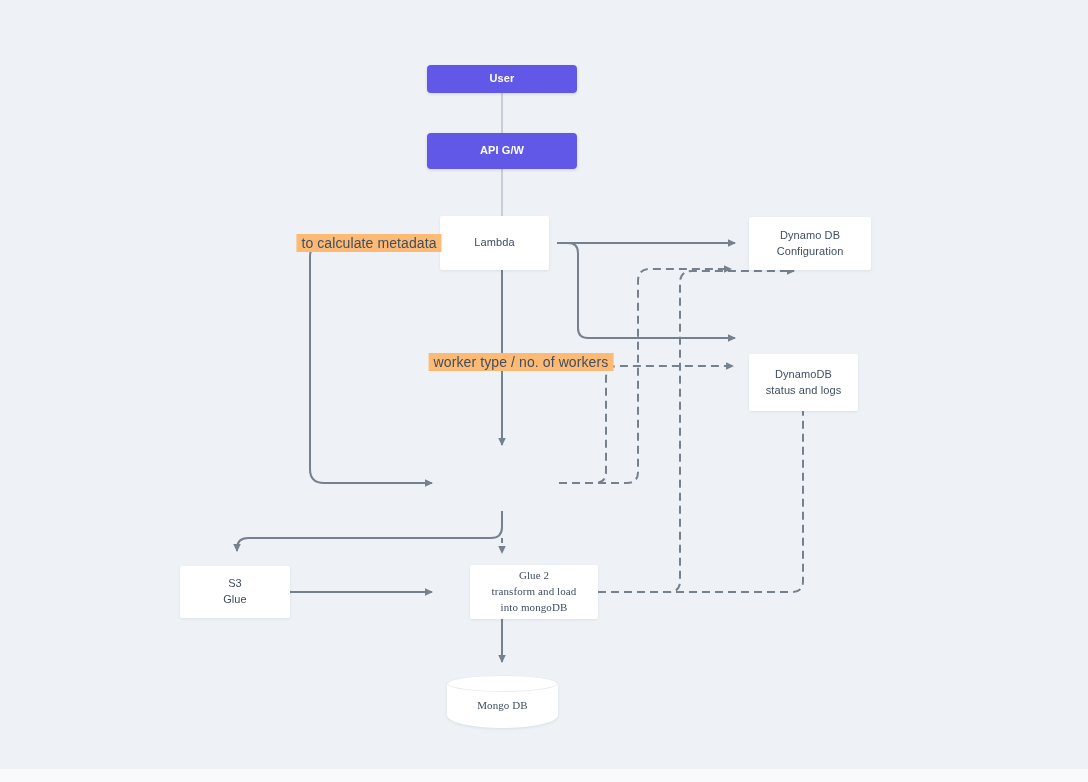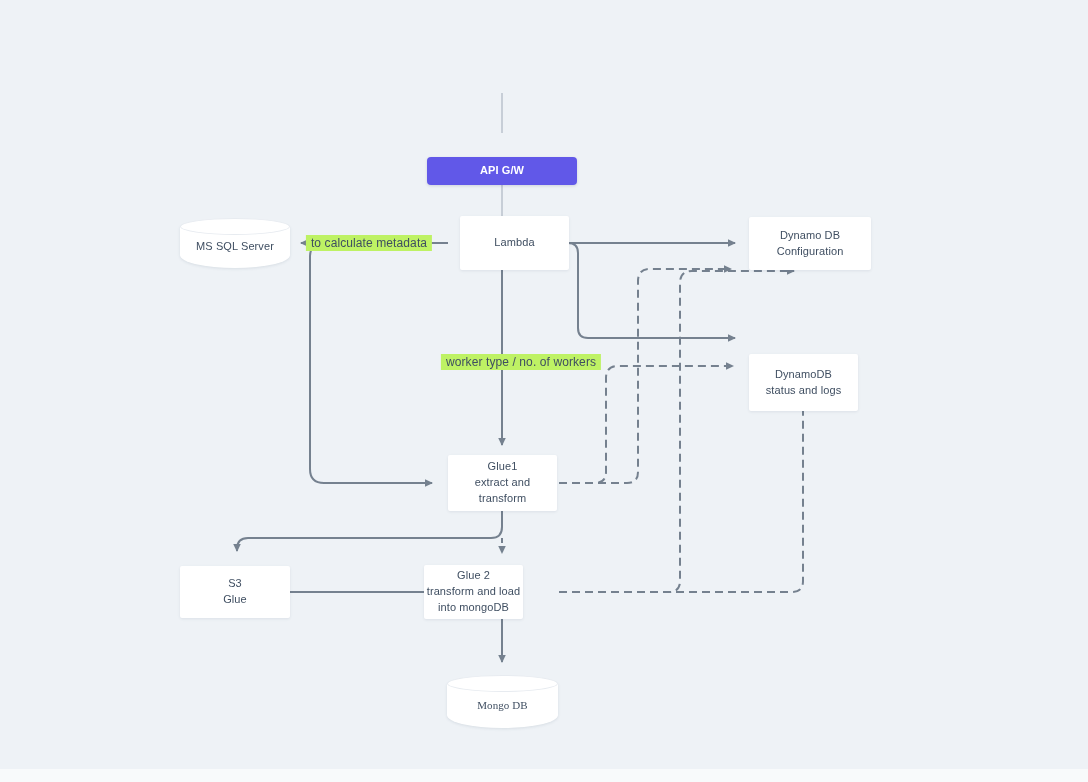--- a/index.html
+++ b/index.html
@@ -45,36 +45,36 @@
   .cyl-top{
     position:absolute;left:0;right:0;top:0;height:17px;
     background:#ffffff;
     border:1px solid #e7ebf0;
     border-radius:50%;
     box-sizing:border-box;
   }
   .cyl-label{position:relative;padding-top:8px;}
   
   .n-user   {left:427px;top:65px; width:150px;height:28px;}
-  .n-apigw  {left:427px;top:133px;width:150px;height:28px;margin-top:24px;}
-  .n-lambda {left:460px;top:216px;width:109px;height:54px;}
+  .n-apigw  {left:427px;top:133px;width:150px;height:36px;}
+  .n-lambda {left:440px;top:216px;width:109px;height:54px;}
   .n-mssql  {left:180px;top:218px;width:110px;height:50px;}
   .n-dyncfg {left:749px;top:217px;width:122px;height:53px;}
   .n-dynstat{left:749px;top:311px;width:109px;height:57px;margin-top:43px;}
   .n-glue1  {left:448px;top:455px;width:109px;height:56px;}
   .n-s3     {left:180px;top:566px;width:110px;height:52px;}
-  .n-glue2  {left:424px;top:565px;width:99px;height:54px;}
+  .n-glue2  {left:470px;top:565px;width:128px;height:54px;font-family:Liberation Serif, serif;}
   .n-mongo  {left:447px;top:675px;width:111px;height:53px;font-family:Liberation Serif, serif;}
   
   .edge-label{
     position:absolute;
     transform:translate(-50%,-50%);
-    background:#bef264;
+    background:#fdba74;
     padding:1px 5px;
-    font-size:12px;letter-spacing:.1px;
+    font-size:14px;letter-spacing:.1px;
     color:#3f4e61;
     white-space:nowrap;
   }
   .el-metadata{left:369px;top:243px;}
   .el-worker{left:503px;top:362px;margin-left:18px;}
   .bottom-strip{
     position:absolute;left:0;right:0;bottom:0;height:13px;
     background:rgba(255,255,255,.6);
   }
 </style>
@@ -102,50 +102,43 @@
     <path d="M502,538 L502,553" stroke="#75818f" stroke-width="2" stroke-dasharray="5 4" fill="none" marker-end="url(#arr)"></path>
     <path d="M290,592 L432,592" stroke="#75818f" stroke-width="2" fill="none" marker-end="url(#arr)"></path>
     <path d="M502,619 L502,662" stroke="#75818f" stroke-width="2" fill="none" marker-end="url(#arr)"></path>
 
     <path d="M559,483 L595,483 Q606,483 606,472 L606,378 Q606,366 618,366 L733,366" stroke="#75818f" stroke-width="2" stroke-dasharray="8 5" fill="none" marker-end="url(#arr)"></path>
     <path d="M559,483 L627,483 Q638,483 638,472 L638,281 Q638,269 650,269 L731,269" stroke="#75818f" stroke-width="2" stroke-dasharray="8 5" fill="none" marker-end="url(#arr)"></path>
     <path d="M559,592 L669,592 Q680,592 680,581 L680,283 Q680,271 692,271 L794,271" stroke="#75818f" stroke-width="2" stroke-dasharray="8 5" fill="none" marker-end="url(#arr)"></path>
     <path d="M559,592 L792,592 Q803,592 803,581 L803,379" stroke="#75818f" stroke-width="2" stroke-dasharray="8 5" fill="none" marker-end="url(#arr)"></path>
   </svg>
 
+  <div class="node pill n-user">
+    <span>User</span>
+  </div>
 
   <div class="node pill n-apigw">
     <span>API G/W</span>
   </div>
 
   <div class="node rect n-lambda">
     <span>Lambda</span>
   </div>
 
-  <div class="node cylinder n-mssql">
-    <div class="cyl-body"></div>
-    <div class="cyl-top"></div>
-    <span class="cyl-label">MS SQL Server</span>
-  </div>
 
   <div class="node rect n-dyncfg">
     <span>Dynamo DB
 Configuration</span>
   </div>
 
   <div class="node rect n-dynstat">
     <span>DynamoDB
 status and logs</span>
   </div>
 
-  <div class="node rect n-glue1">
-    <span>Glue1
-extract and
-transform</span>
-  </div>
 
   <div class="node rect n-s3">
     <span>S3
 Glue</span>
   </div>
 
   <div class="node rect n-glue2">
     <span>Glue 2
 transform and load
 into mongoDB</span>

